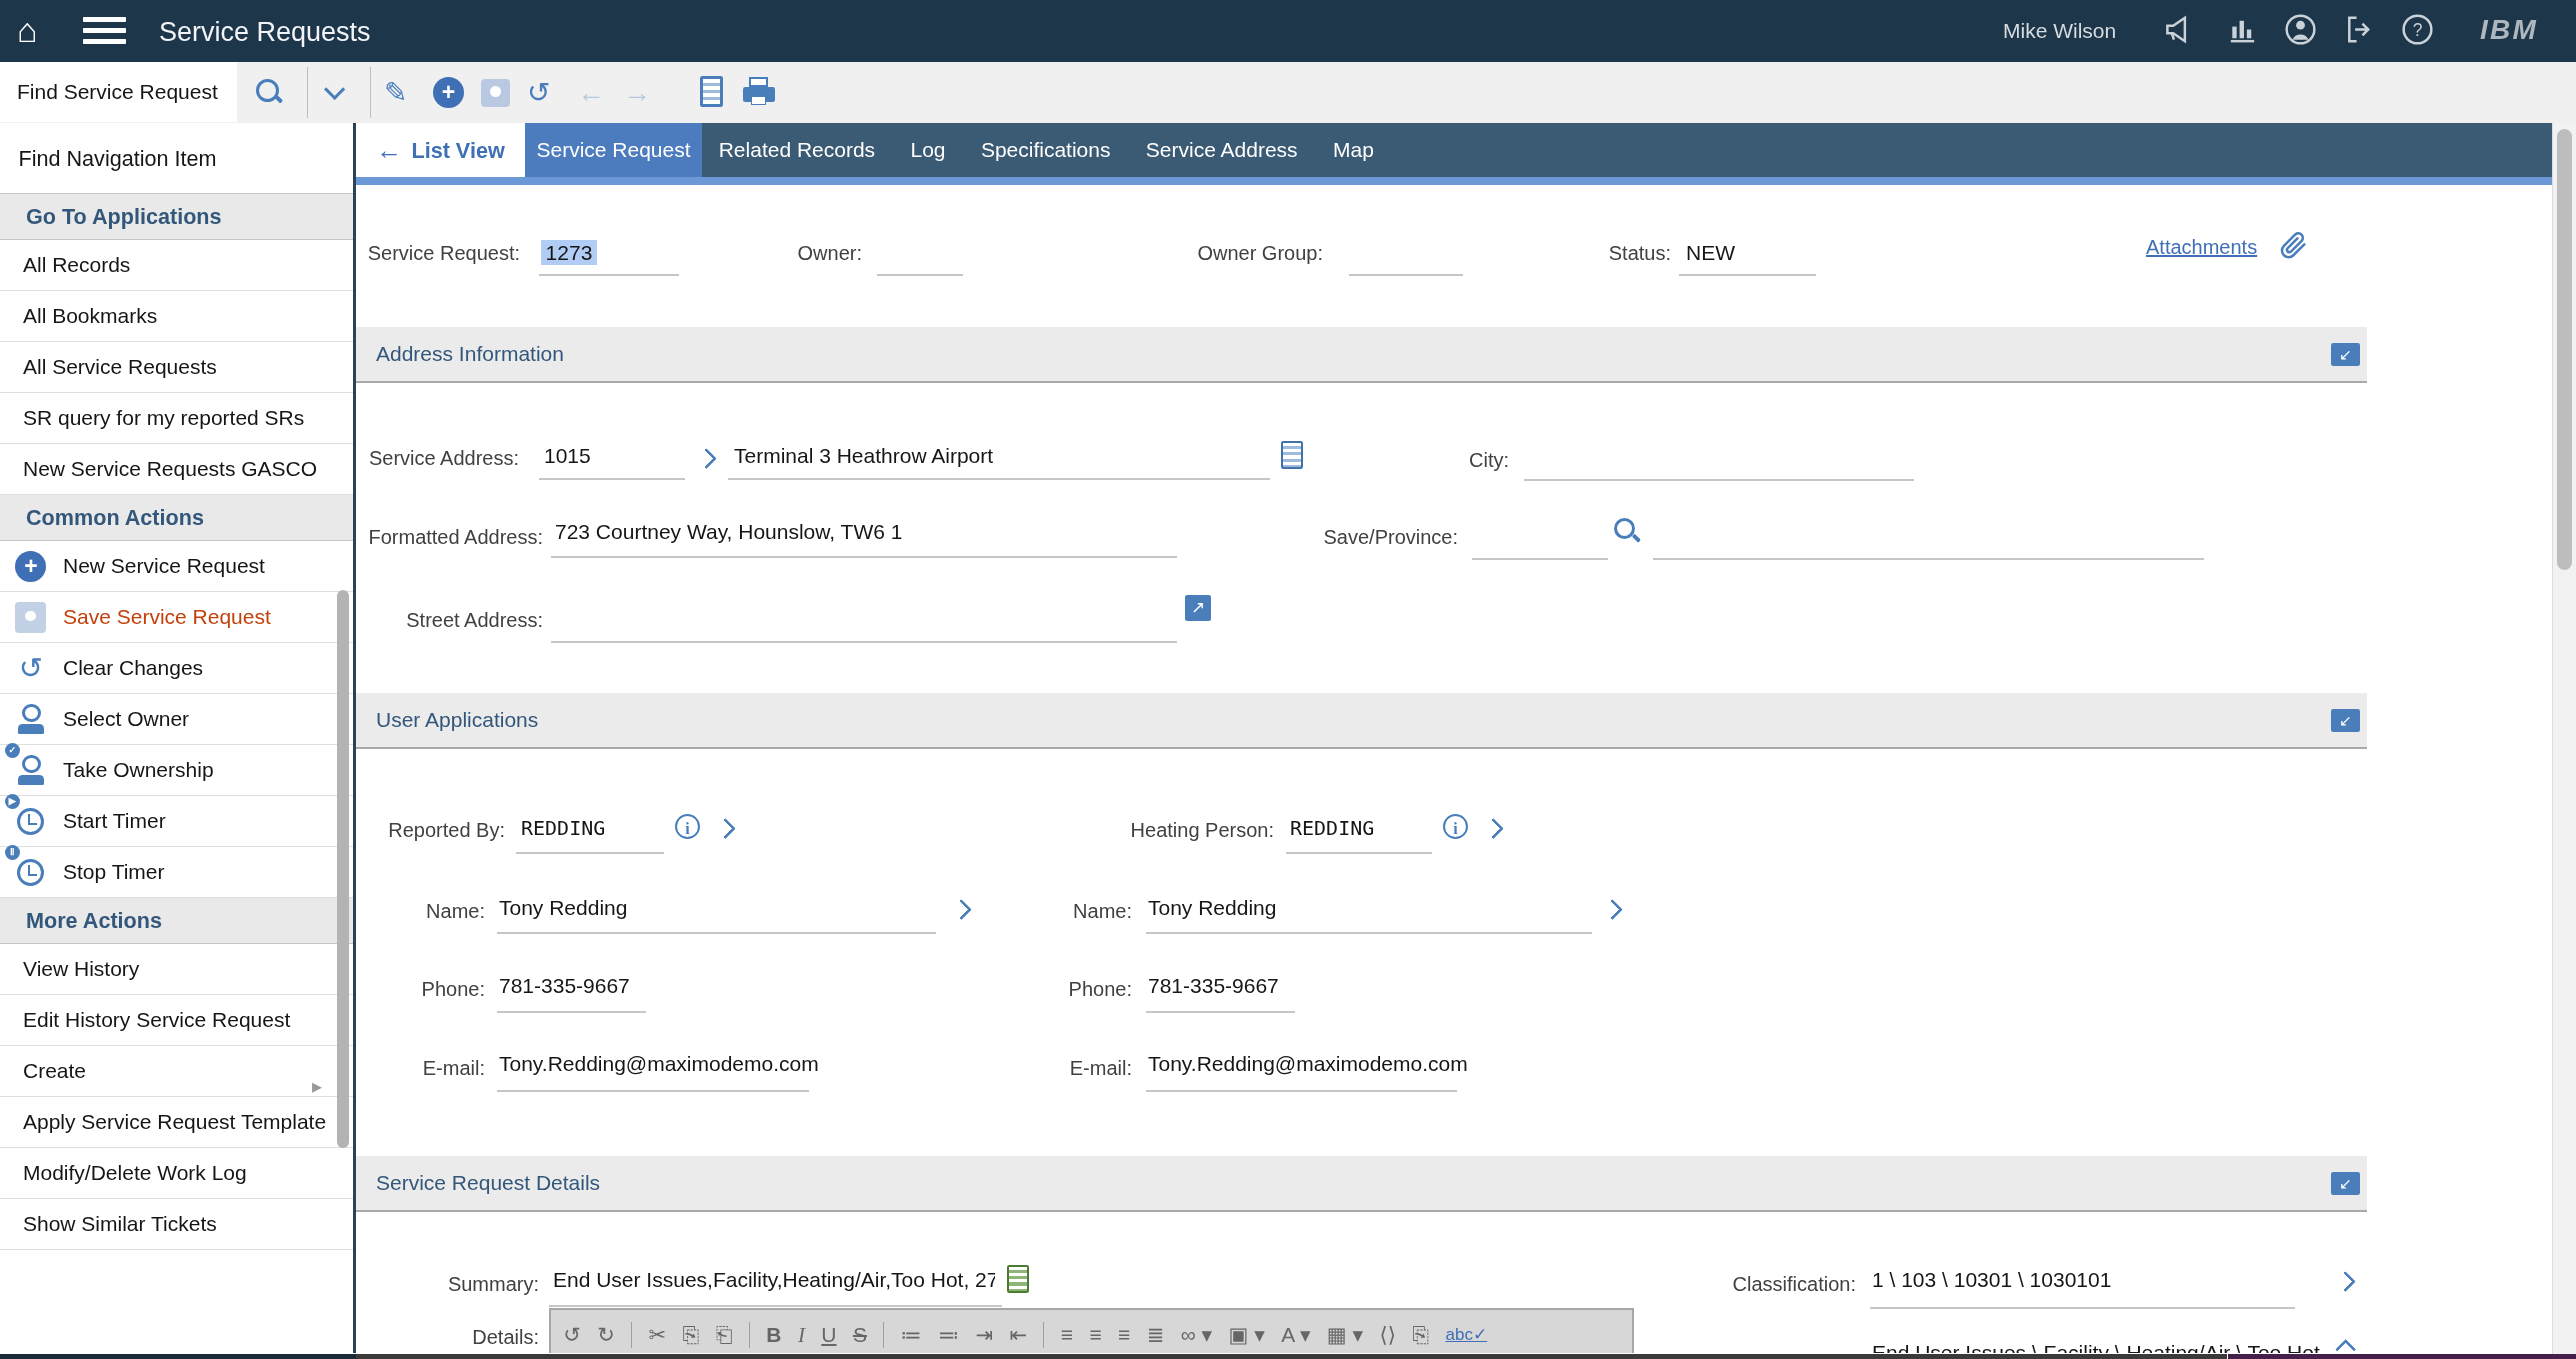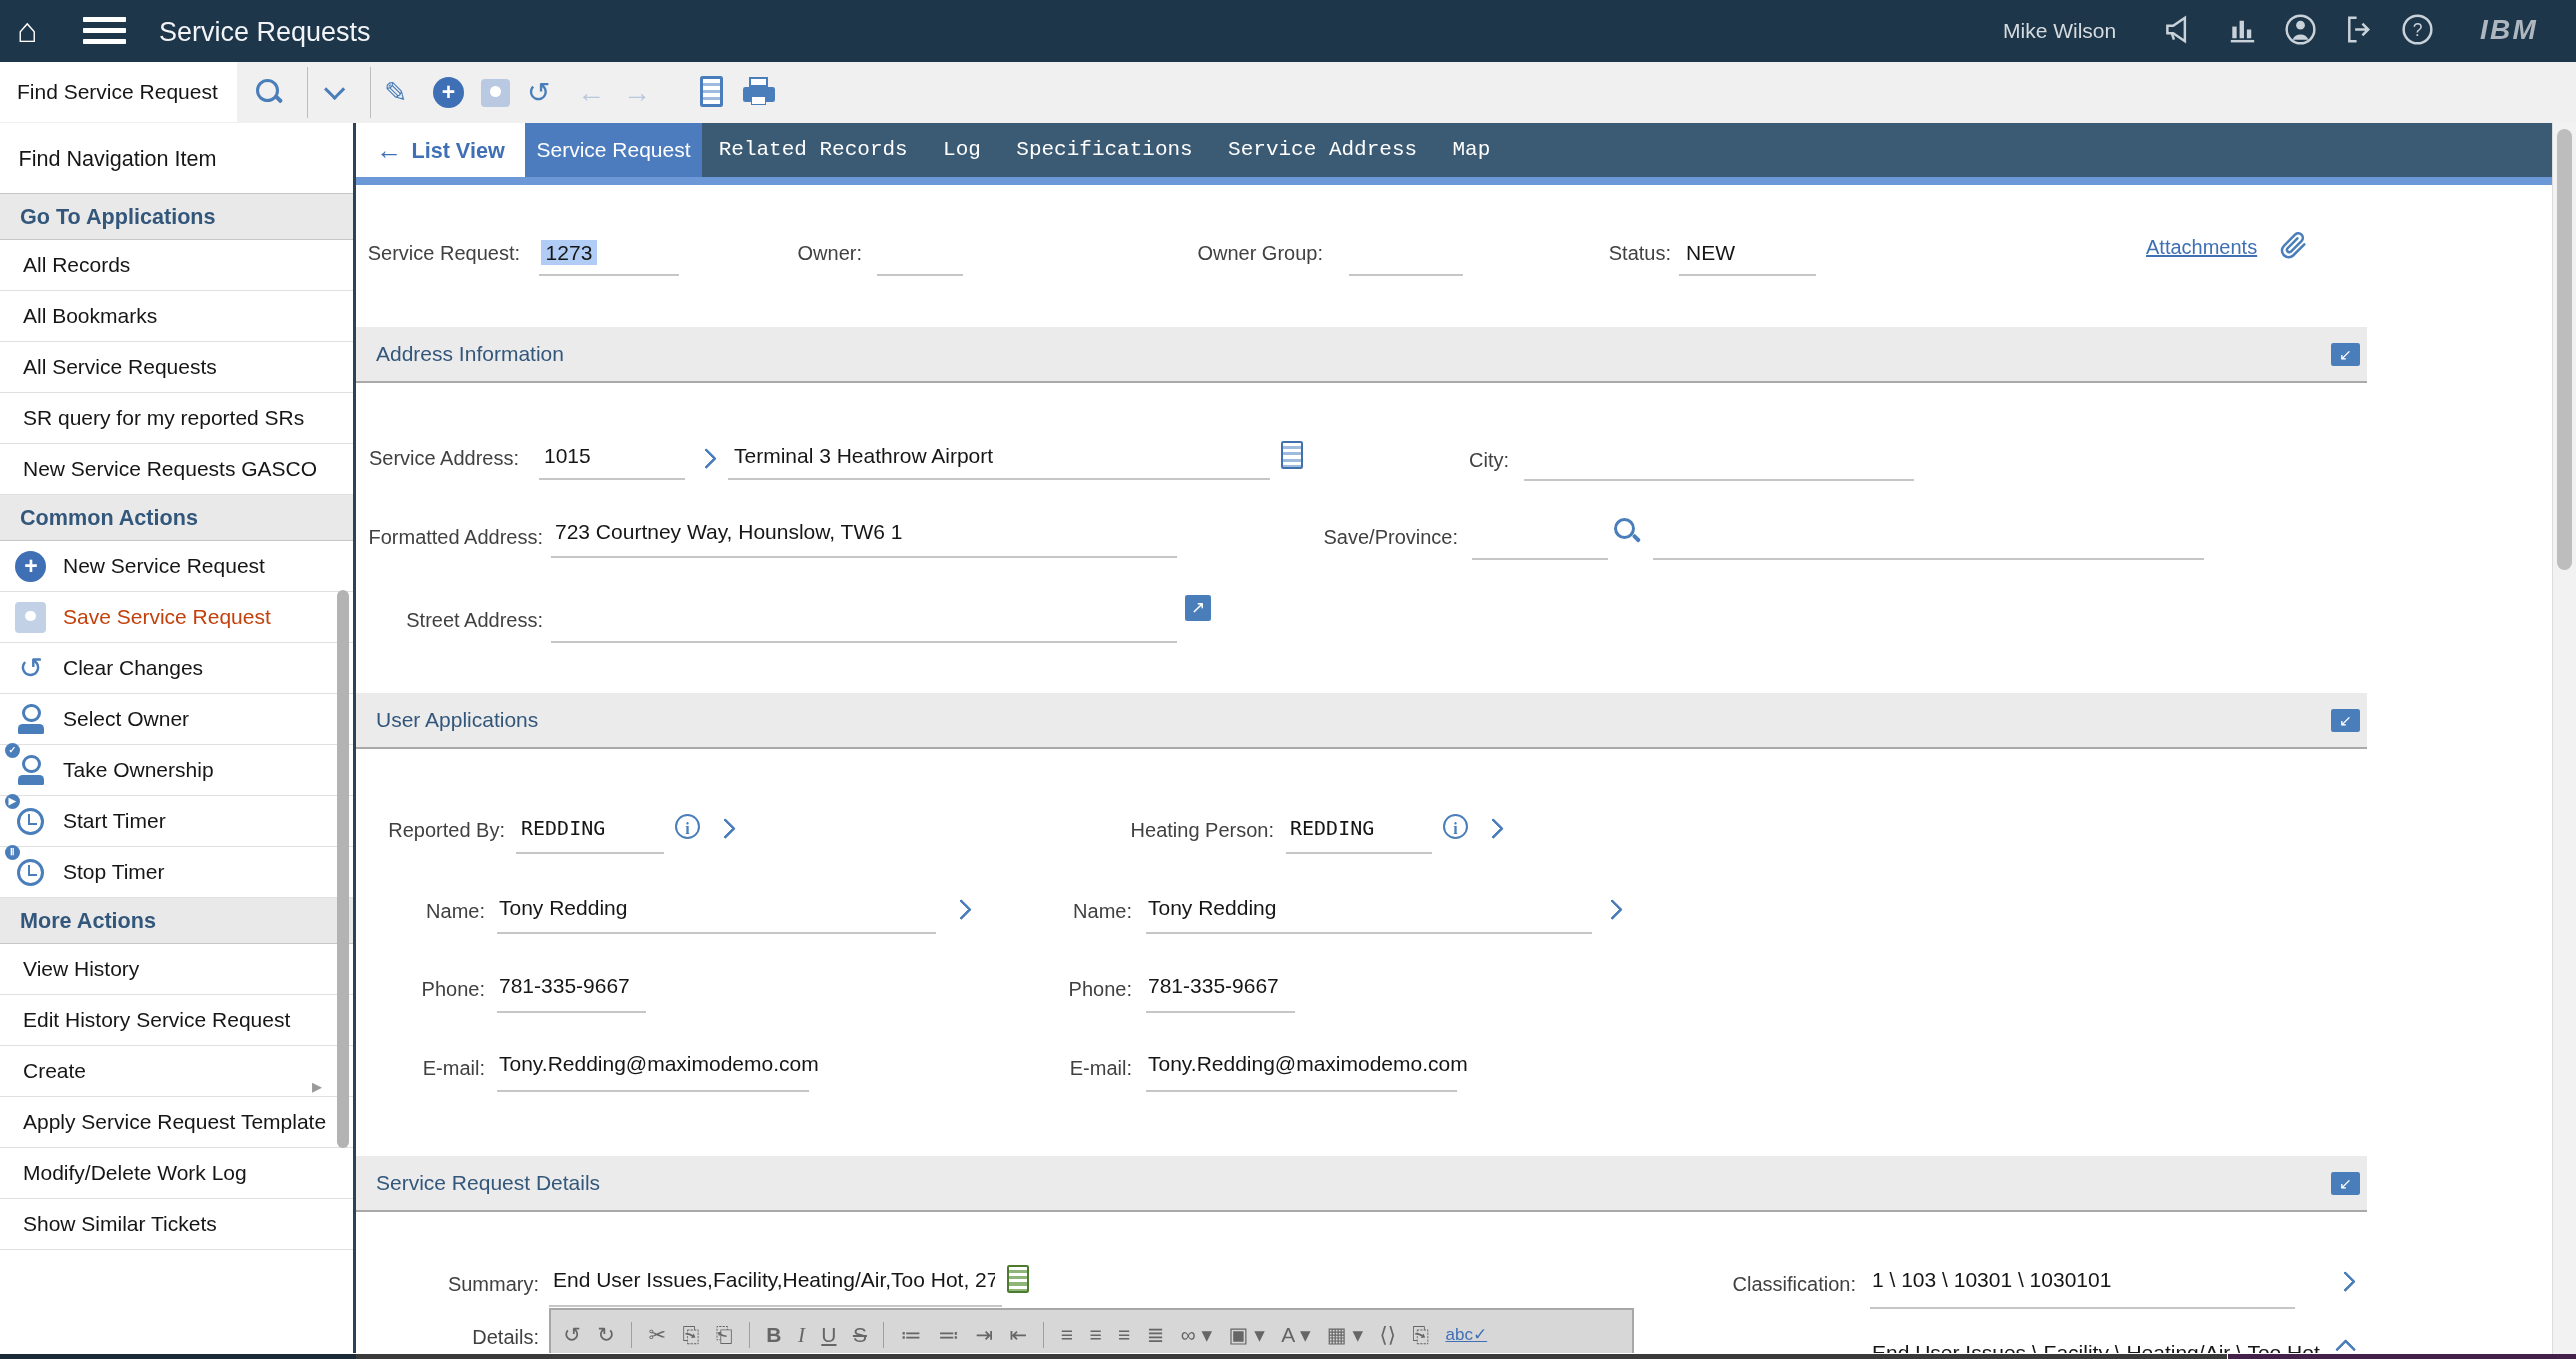--- a/index.html
+++ b/index.html
@@ -31,21 +31,21 @@
   .dis{color:#b7c7dd !important;}
   .doc-frame{position:absolute;top:14px;width:23px;height:31px;border:3.1px solid #4a7ebb;border-radius:2.3px;background:repeating-linear-gradient(#fff 0 3.9px,#9ebbdd 3.9px 7px);box-sizing:border-box;}
   .print-ic{position:absolute;top:15.4px;width:32px;height:31px;}
   .print-ic i{position:absolute;left:6.2px;top:0;width:18.5px;height:9.2px;background:#fff;border:2.3px solid #4a7ebb;box-sizing:border-box;}
   .print-ic b{position:absolute;left:0;top:9.2px;width:32px;height:15.4px;background:#4a7ebb;border-radius:2.3px;}
   .print-ic u{position:absolute;left:7.7px;top:18.5px;width:15.4px;height:9.2px;background:#fff;border:1.5px solid #4a7ebb;box-sizing:border-box;}
 
   
   .sidebar{position:absolute;left:0;top:123px;width:356px;height:1230px;background:#fff;border-right:3.1px solid #2c4257;box-sizing:border-box;overflow:hidden;}
   .sb-find{height:71px;line-height:71px;font-size:21.6px;color:#161616;padding-left:18.5px;border-bottom:0.8px solid #c6c6c6;box-sizing:border-box;}
-  .sb-hdr{height:46px;line-height:46px;background:#e9e9e9;color:#33577b;font-weight:bold;font-size:21.6px;padding-left:20px;border-bottom:0.8px solid #c6c6c6;box-sizing:border-box;}
+  .sb-hdr{height:46px;line-height:46px;background:#e9e9e9;color:#33577b;font-weight:bold;font-size:21.6px;padding-left:26px;border-bottom:0.8px solid #c6c6c6;box-sizing:border-box;}
   .sb-item{height:51px;line-height:50px;font-size:21px;color:#161616;padding-left:23px;border-bottom:0.8px solid #e0e0e0;box-sizing:border-box;white-space:nowrap;}
   .sb-act{position:relative;height:51px;border-bottom:0.8px solid #e0e0e0;box-sizing:border-box;}
   .sb-act .txt{position:absolute;left:63px;top:0;line-height:49px;font-size:21px;color:#161616;white-space:nowrap;}
   .sb-act.disabled .txt{color:#c2410c;}
   .act-ic{position:absolute;left:15.4px;top:10px;width:31px;height:31px;}
   .ic-plus{border-radius:50%;background:#3f6fb5;color:#fff;font-weight:bold;font-size:23px;text-align:center;line-height:31px;}
   .ic-save{background:#c3d1e6;border-radius:3.9px;}
   .ic-save:before{content:"";position:absolute;left:10px;top:8.5px;width:10.8px;height:10.8px;border-radius:50%;background:#fff;}
   .ic-undo{color:#4a7ebb;font-size:29px;line-height:31px;text-align:center;}
   .person{position:relative;}
@@ -59,21 +59,21 @@
   .sb-scroll{position:absolute;left:337px;top:467px;width:12.3px;height:558px;border-radius:6.2px;background:#b3b3b3;}
 
   
   .main{position:absolute;left:356px;top:123px;width:2196px;height:1230px;background:#fff;overflow:hidden;border-bottom-right-radius:17px;}
   .tabbar{position:absolute;left:0;top:0;width:2196px;height:54px;background:#3b5a73;}
   .tab-underline{position:absolute;left:0;top:54px;width:2196px;height:7.7px;background:#6d98d8;}
   .tab-back{position:absolute;left:0;top:0;width:169px;height:54px;background:#fff;color:#3f6fb5;font-weight:bold;font-size:21.6px;text-align:center;line-height:54px;}
   .tab-back .arr{font-size:26px;margin-right:9.2px;vertical-align:-1.5px;}
   .tab-active{position:absolute;left:169px;top:0;width:177px;height:54px;background:#4d7cbe;color:#fff;font-size:21px;text-align:center;line-height:54px;}
   .tabs-rest{position:absolute;left:345px;top:0;height:54px;display:flex;}
-  .tab{color:#fff;font-size:21px;line-height:54px;padding:0 17.7px;white-space:nowrap;font-family:Liberation Mono, monospace;}
+  .tab{color:#fff;font-size:21px;line-height:54px;padding:0 17.7px;white-space:nowrap;}
 
   .sec-hdr{position:absolute;left:0;width:2011px;height:56px;background:#ebebeb;border-bottom:2.3px solid #a9a9a9;box-sizing:border-box;}
   .sec-hdr .t{position:absolute;left:20px;top:0;line-height:54px;font-size:21px;color:#33577b;}
   .collapse-ic{position:absolute;left:1975px;top:16px;width:29px;height:23px;background:#4a7ebb;border-radius:2.3px;color:#fff;font-size:15.4px;text-align:center;line-height:23px;}
 
   .lbl{position:absolute;font-size:20px;color:#414141;text-align:right;height:26px;line-height:26px;white-space:nowrap;}
   .val{position:absolute;font-size:21px;color:#161616;height:28px;line-height:28px;white-space:nowrap;}
   .mono{font-family:"DejaVu Sans Mono",monospace;font-size:20px;}
   .uline{position:absolute;height:1.5px;background:#c6c6c6;}
   .chev-r{position:absolute;width:11.6px;height:11.6px;border-top:3.9px solid #4a7ebb;border-right:3.9px solid #4a7ebb;transform:rotate(45deg);border-radius:1.5px;}

